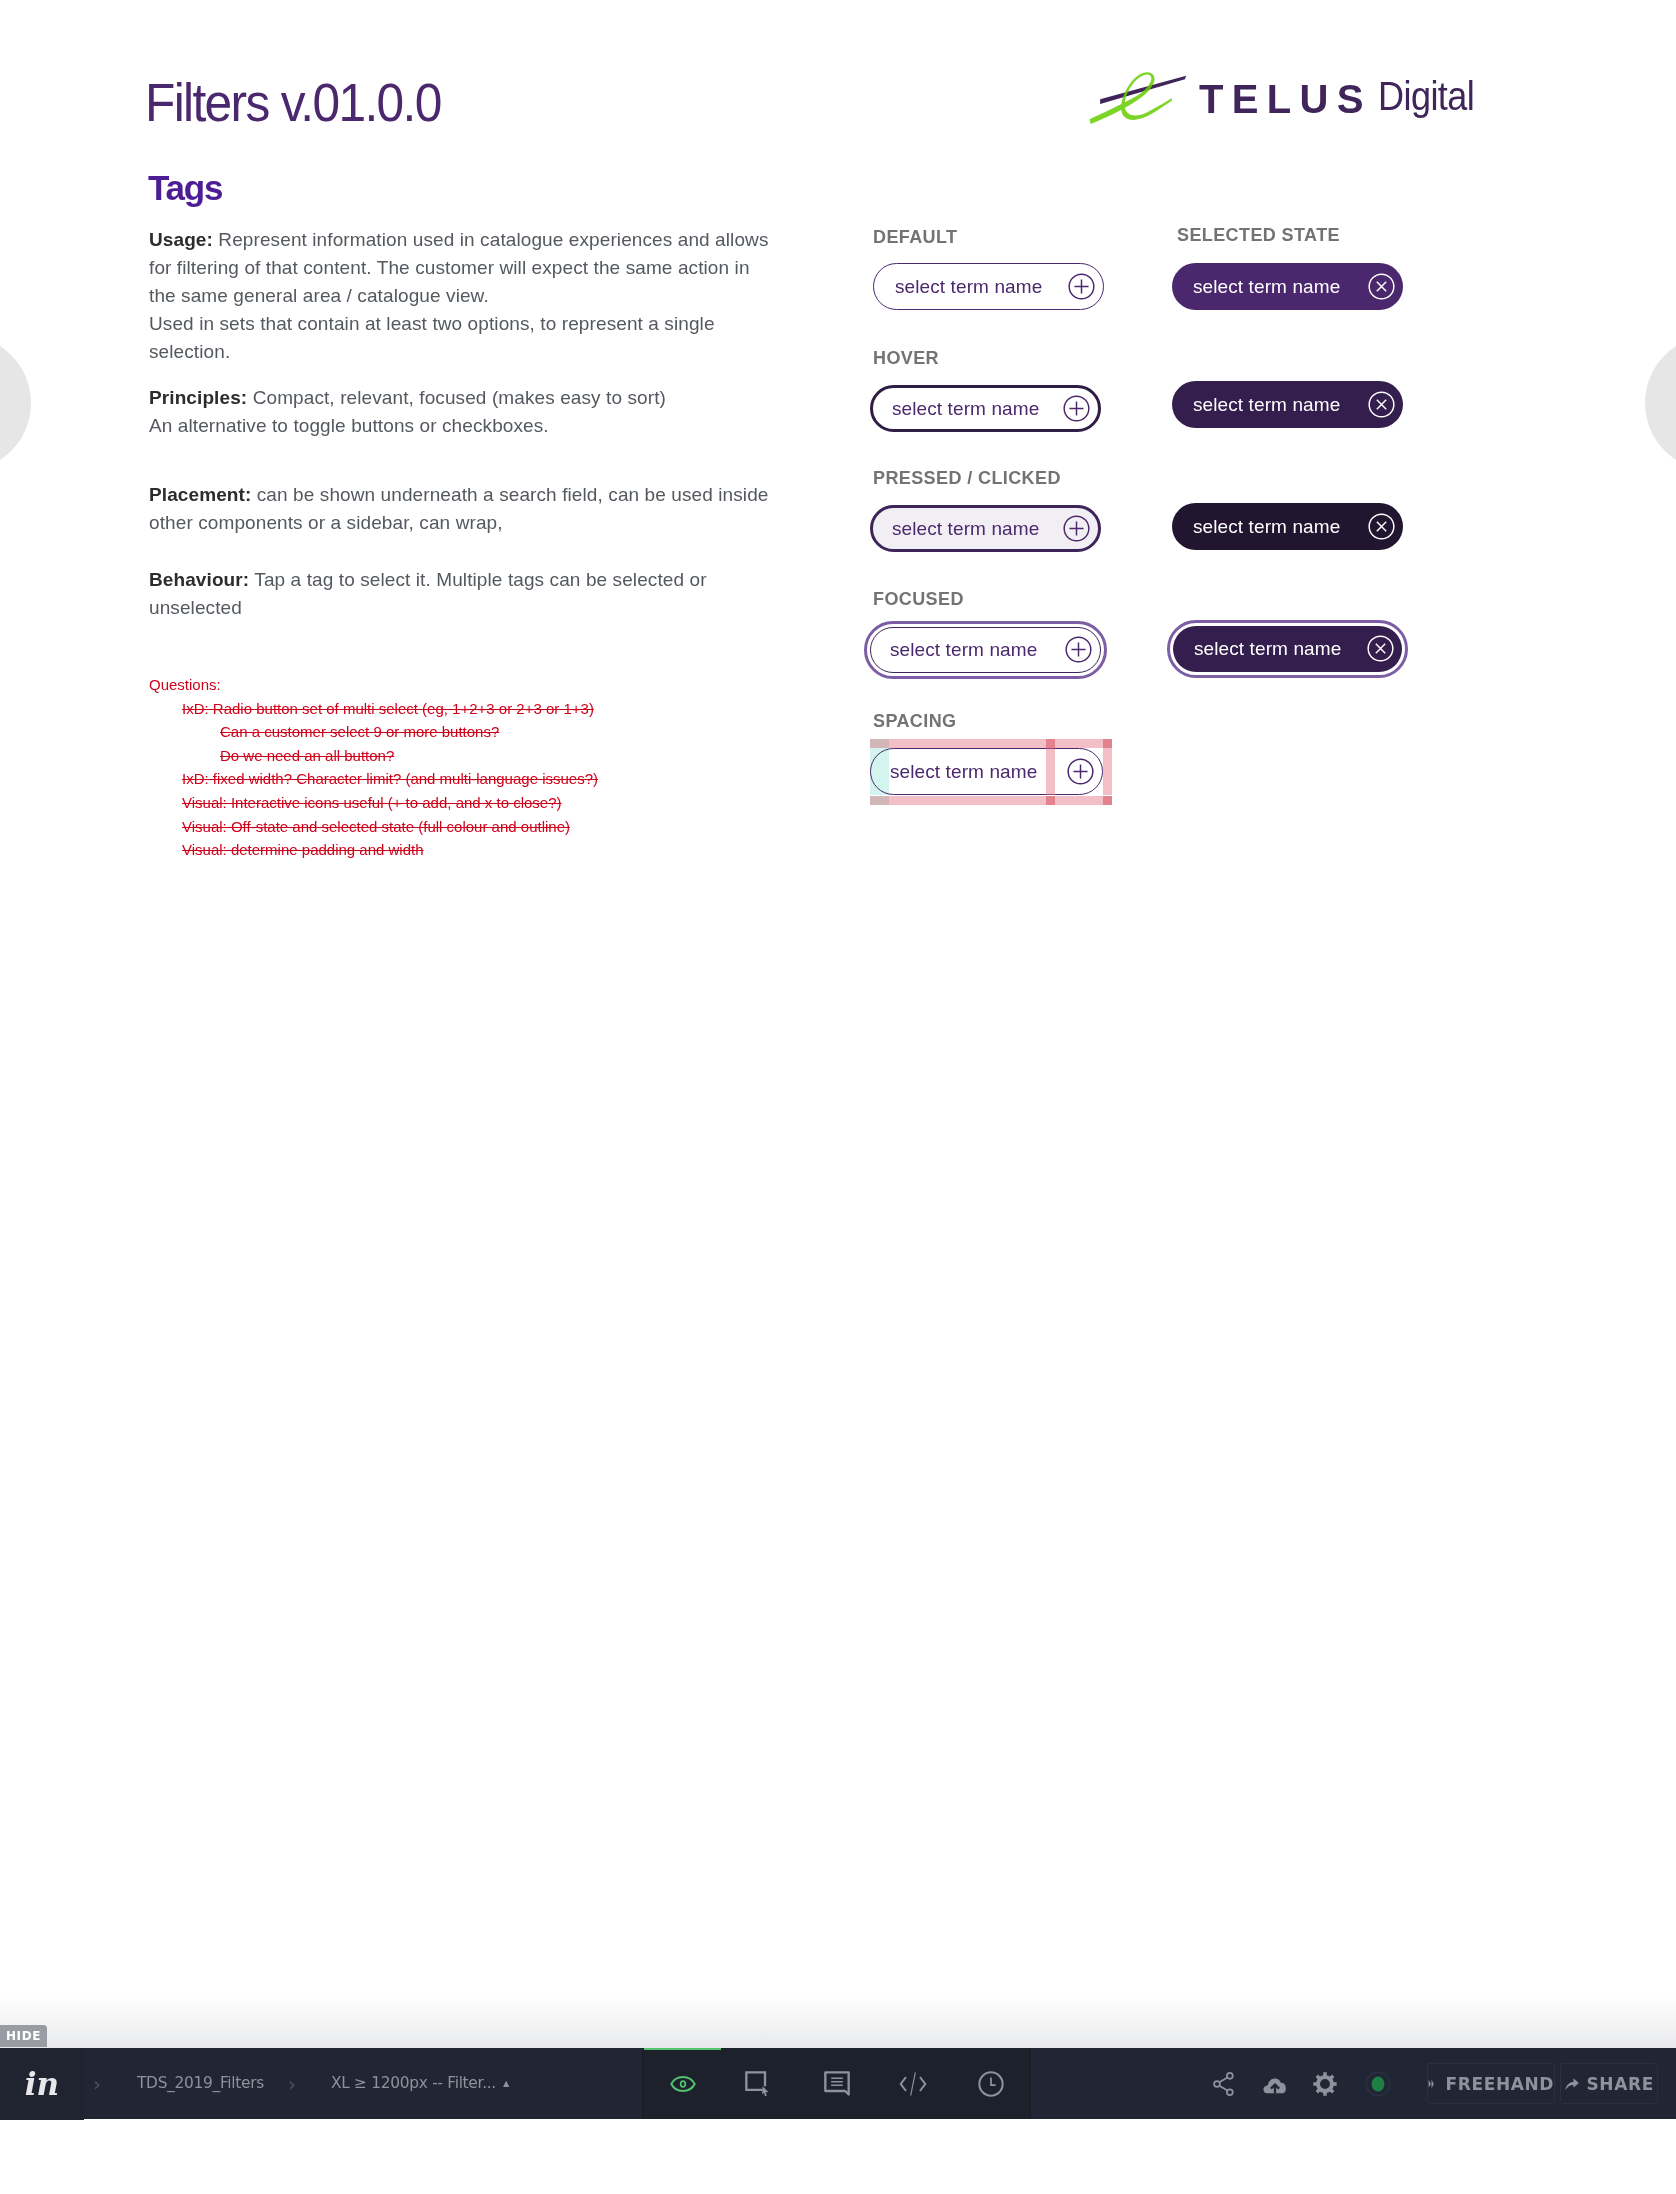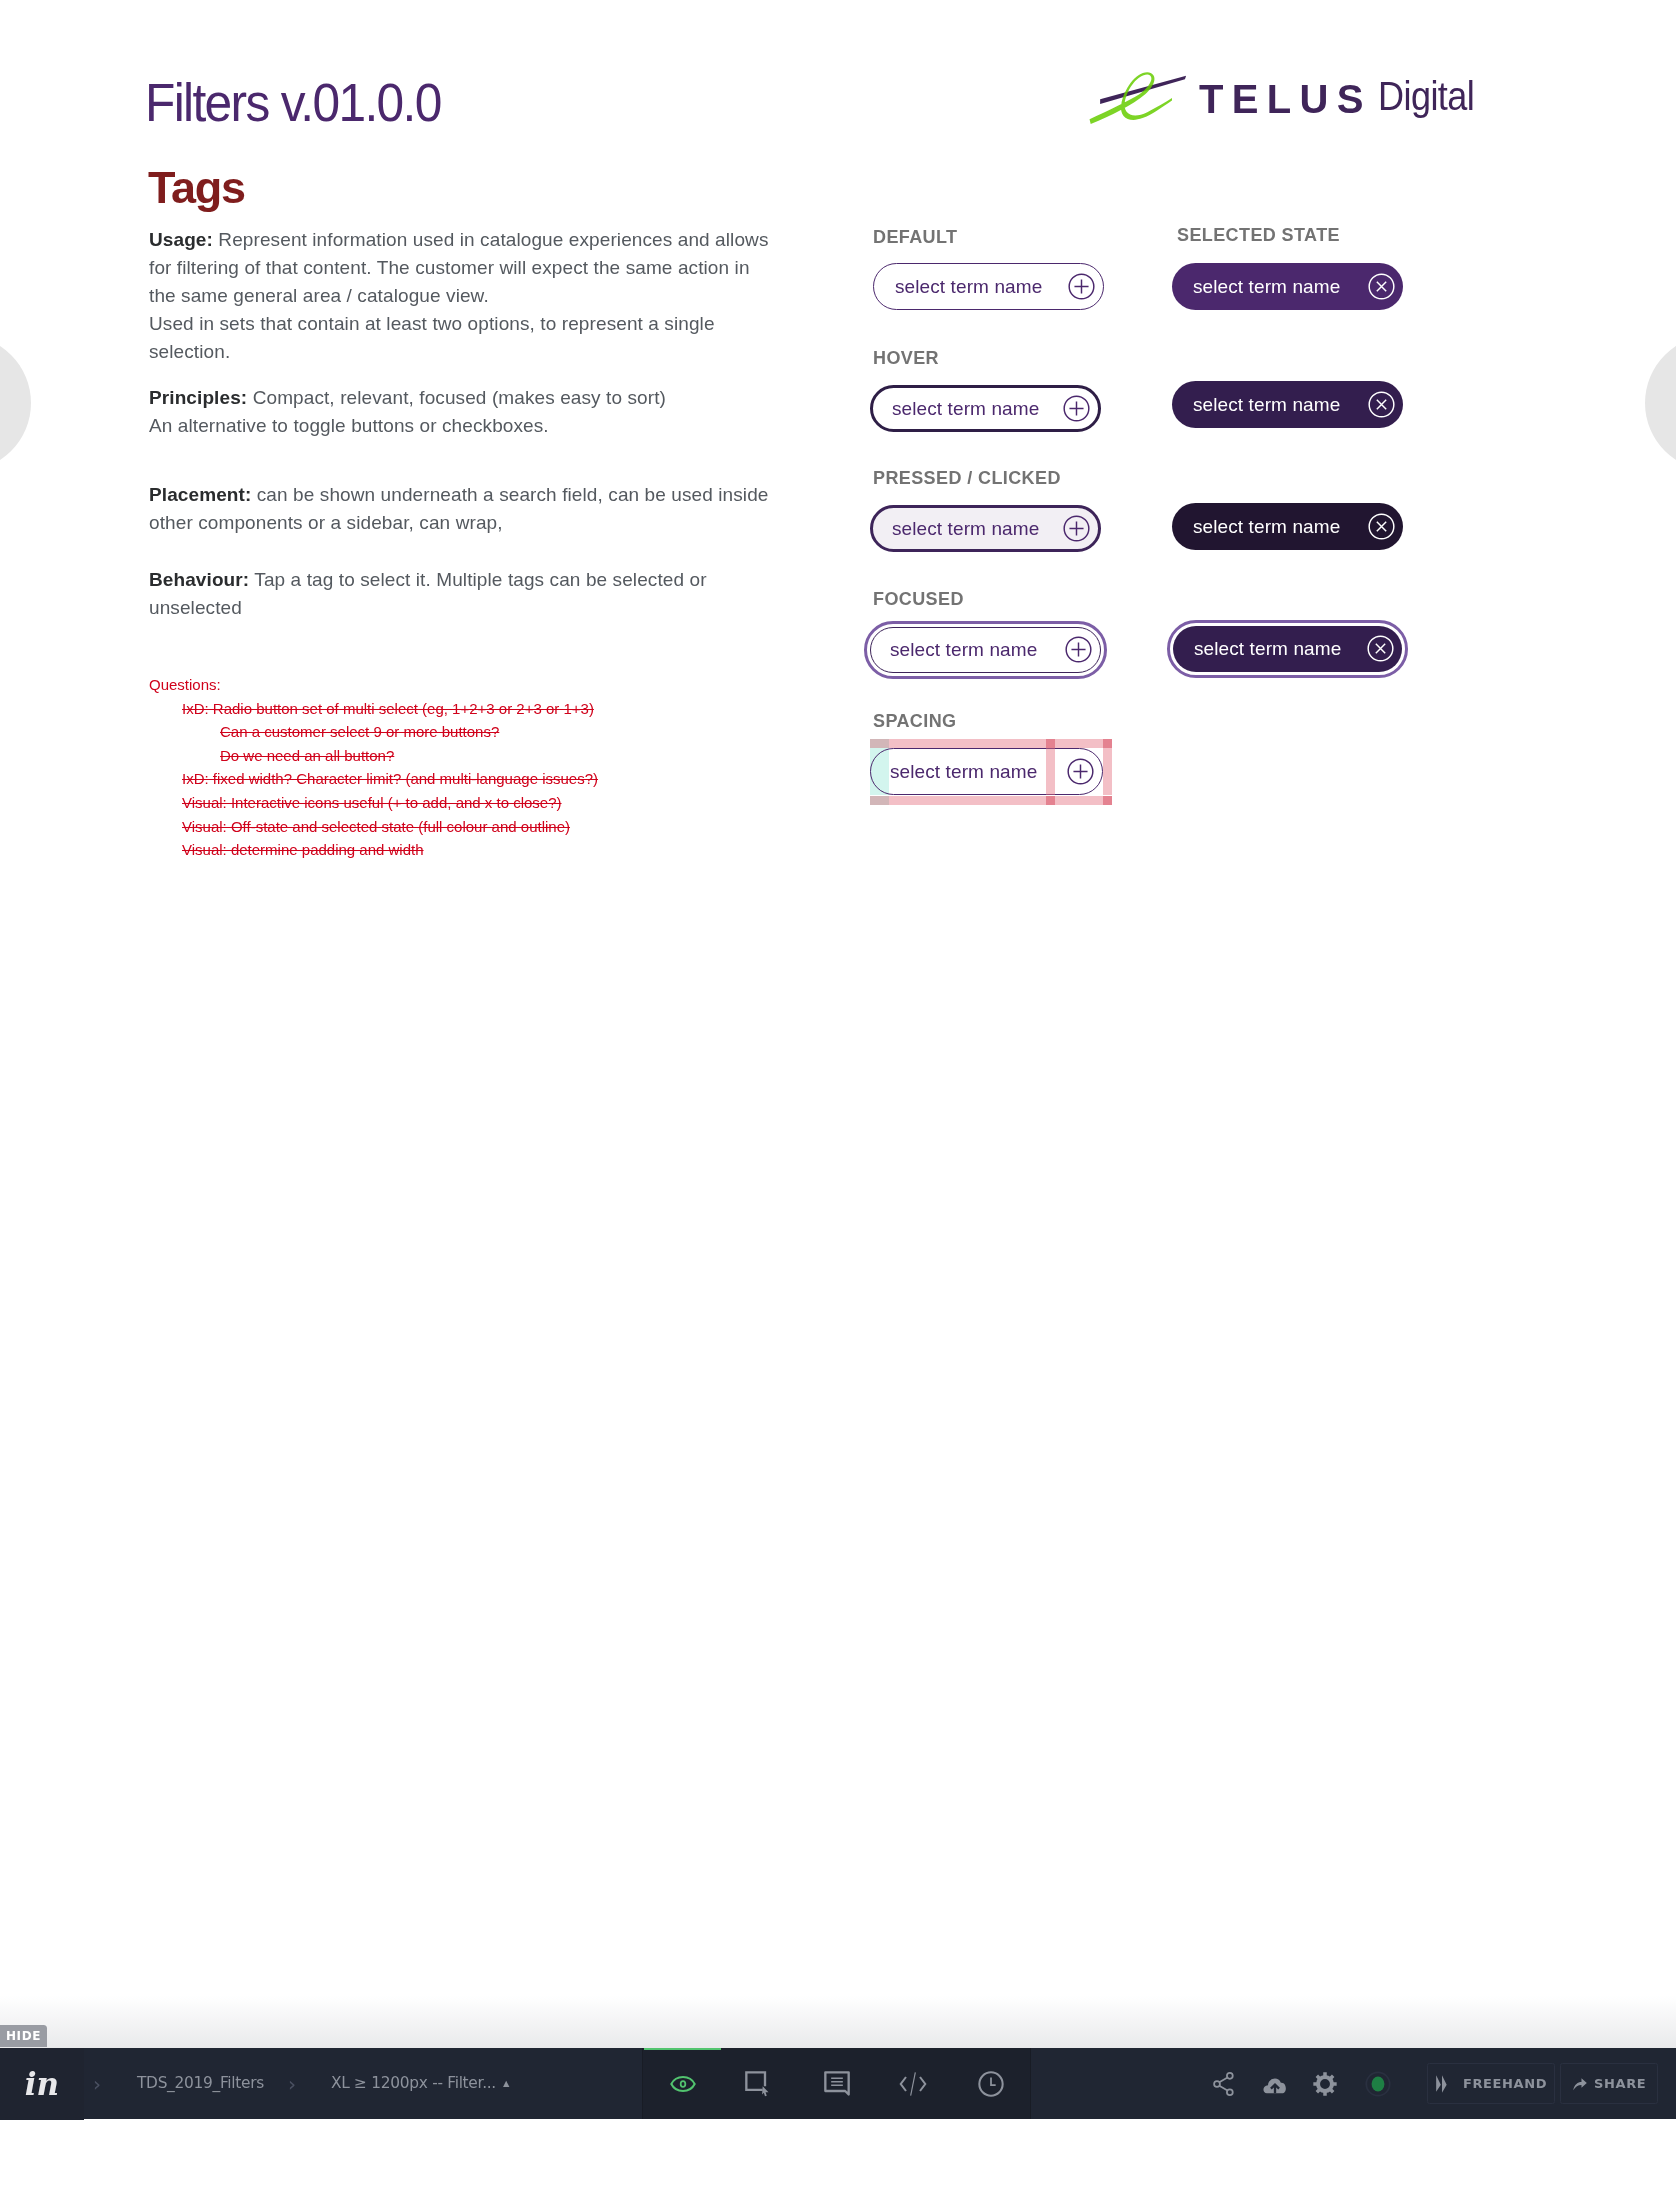--- a/index.html
+++ b/index.html
@@ -9,21 +9,21 @@
     font-family: "Liberation Sans", sans-serif;
   }
   .abs { position: absolute; }
 
   
   .side-circle { position: absolute; width: 136px; height: 136px; border-radius: 50%; background: #e6e6e6; top: 335px; }
   .side-circle.left { left: -105px; }
   .side-circle.right { left: 1645px; }
 
   .page-title { left: 145px; top: 70px; font-size: 54px; font-weight: 300; color: #4b286d; letter-spacing: -1.8px; line-height: 65px; white-space: nowrap; transform: scaleX(0.92); transform-origin: left; }
-  .section-title { left: 148px; top: 158px; font-size: 45px; font-weight: 700; color: #7f1d1d; line-height: 59px; letter-spacing: -1.2px; }
+  .section-title { left: 148px; top: 158px; font-size: 35px; font-weight: 700; color: #4c1d95; line-height: 59px; letter-spacing: -1.2px; }
 
   .doc-text { left: 149px; width: 626px; font-size: 19px; line-height: 28px; color: #54595f; letter-spacing: 0.1px; }
   .doc-text b { color: #2a2c2e; font-weight: 700; }
   .doc-text p { margin: 0; }
 
   .questions { left: 149px; top: 673px; font-size: 15px; line-height: 23.6px; color: #d0021b; }
   .questions .q-head { margin: 0; }
   .questions .q { margin: 0; text-decoration: line-through; padding-left: 33px; white-space: nowrap; }
   .questions .q.sub { padding-left: 71px; }
 
@@ -62,21 +62,21 @@
   .hide-tab { left: 0; top: 2025px; width: 47px; height: 22.4px; background: #999ca3; border-top-right-radius: 3.5px; color: #fff; font-size: 12px; font-weight: 700; letter-spacing: 0.6px; display: flex; align-items: center; justify-content: center; font-family: "DejaVu Sans", sans-serif; }
   .toolbar-shadow { left: 0; top: 1996px; width: 1677px; height: 52px; background: linear-gradient(to bottom, rgba(255,255,255,0), rgba(230,231,233,0.9)); pointer-events: none; }
   .toolbar { left: 0; top: 2048px; width: 1677px; height: 71px; background: #202633; color: #8d929c; font-family: "DejaVu Sans", sans-serif; padding-left: 48px; }
   .tb-logo { position: absolute; left: 0; top: 0; width: 84px; height: 72px; background: #1f2430; display: flex; align-items: center; justify-content: center; color: #e8e8ea; font-family: "DejaVu Serif", serif; font-style: italic; font-weight: 700; font-size: 31px; }
   .tb-chev { position: absolute; top: 23.6px; color: #4a5061; font-size: 20px; font-family: "DejaVu Sans", sans-serif; }
   .tb-crumb { position: absolute; top: 26px; font-size: 15.4px; color: #8d929c; white-space: nowrap; letter-spacing: -0.3px; }
   .tb-caret { position: absolute; top: 29.5px; font-size: 8.3px; color: #8d929c; }
   .tb-center { position: absolute; left: 642px; top: 0; width: 387px; height: 71px; background: #1c212c; border-left: 0.6px solid #181c25; border-right: 0.6px solid #181c25; }
   .tb-active-bar { position: absolute; left: 644px; top: 0; width: 77px; height: 2.4px; background: #52c46f; }
   .tb-icon { position: absolute; top: 22.4px; width: 28px; height: 28px; }
-  .tb-btn { position: absolute; top: 15.4px; height: 41px; box-sizing: border-box; border: 1.2px solid #2a3040; border-radius: 2.4px; display: flex; align-items: center; justify-content: center; gap: 7px; color: #8d929c; font-size: 13px; font-weight: 700; letter-spacing: 0.6px; }
+  .tb-btn { position: absolute; top: 15.4px; height: 41px; box-sizing: border-box; border: 1.2px solid #2a3040; border-radius: 2.4px; display: flex; align-items: center; justify-content: center; gap: 7px; color: #8d929c; font-size: 17px; font-weight: 700; letter-spacing: 0.6px; }
 </style>
 </head>
 <body>
 
 <div class="side-circle left"></div>
 <div class="side-circle right"></div>
 
 <div class="abs page-title">Filters v.01.0.0</div>
 
 <div class="abs logo">

